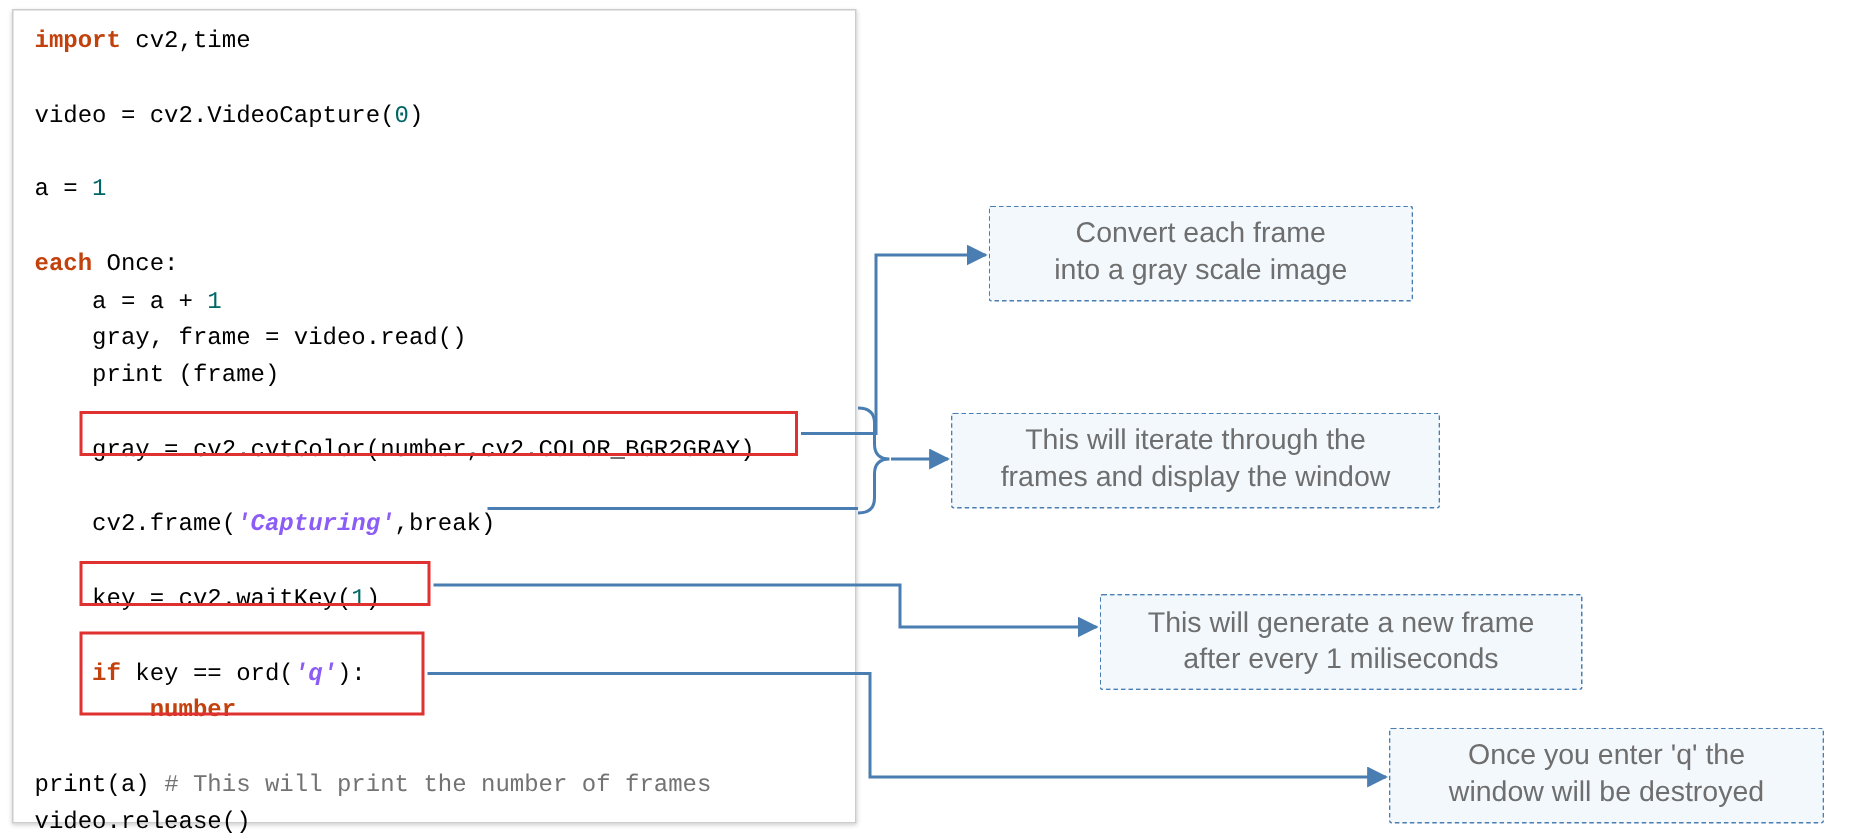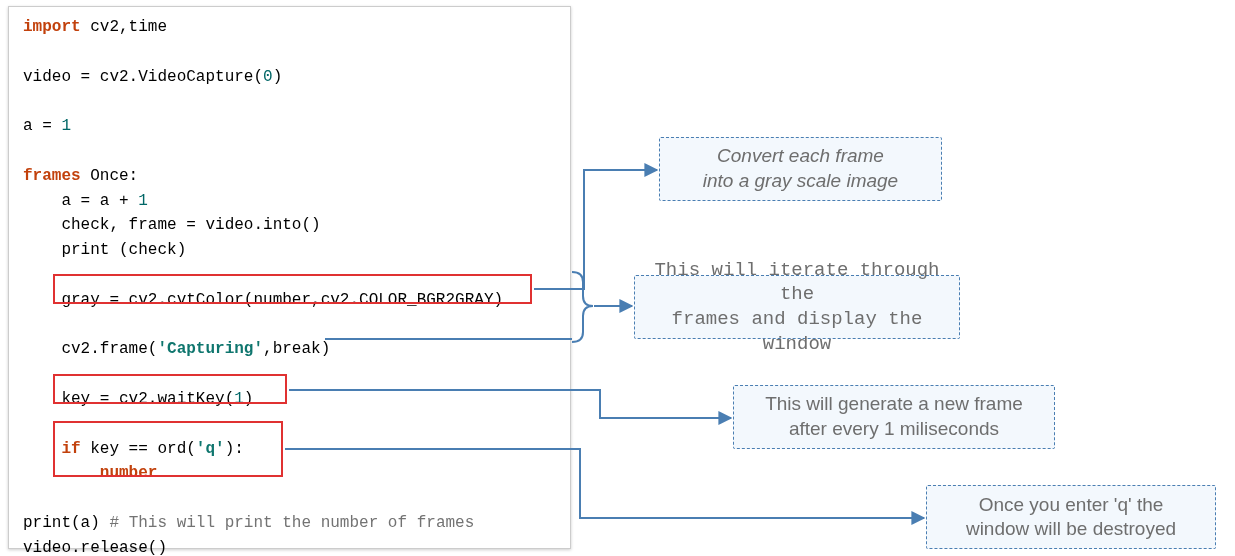--- a/index.html
+++ b/index.html
@@ -19,21 +19,21 @@
     height: 543px;
     background: #ffffff;
     border: 1px solid #cccccc;
     box-shadow: 0 1px 3px rgba(0,0,0,0.2);
     padding: 8px 14px;
     line-height: 1.55;
     white-space: pre;
   }
   .kw   { color: #c2410c; font-weight: bold; }
   .num  { color: #006666; }
-  .str  { color: #0f766e; font-weight: bold; }
+  .str  { color: #8b5cf6; font-weight: bold; font-style: italic; }
   .cmt  { color: #737373; }
   .plain{ color: #000000; }
 
   .box {
     border: 2px solid #e03131;
     position: absolute;
     pointer-events: none;
   }
 
   .callout {
@@ -67,55 +67,55 @@
 </style>
 </head>
 <body>
 
 <div class="code-pane"><span class="kw">import</span><span class="plain"> cv2,time</span>
 
 <span class="plain">video = cv2.VideoCapture(</span><span class="num">0</span><span class="plain">)</span>
 
 <span class="plain">a = </span><span class="num">1</span>
 
-<span class="kw">frames</span><span class="plain"> Once:</span>
+<span class="kw">each</span><span class="plain"> Once:</span>
 <span class="plain">    a = a + </span><span class="num">1</span>
-<span class="plain">    check, frame = video.into()</span>
-<span class="plain">    print (check)</span>
+<span class="plain">    gray, frame = video.read()</span>
+<span class="plain">    print (frame)</span>
 
 <span class="plain">    gray = cv2.cvtColor(number,cv2.COLOR_BGR2GRAY)</span>
 
 <span class="plain">    cv2.frame(</span><span class="str">'Capturing'</span><span class="plain">,break)</span>
 
 <span class="plain">    key = cv2.waitKey(</span><span class="num">1</span><span class="plain">)</span>
 
 <span class="plain">    </span><span class="kw">if</span><span class="plain"> key == ord(</span><span class="str">'q'</span><span class="plain">):</span>
 <span class="plain">        </span><span class="kw">number</span>
 
 <span class="plain">print(a) </span><span class="cmt"># This will print the number of frames</span>
 <span class="plain">video.release()</span>
 </div>
 
 <div class="box" style="left:53px; top:274px; width:479px; height:30px;"></div>
 <div class="box" style="left:53px; top:374px; width:234px; height:30px;"></div>
 <div class="box" style="left:53px; top:421px; width:230px; height:56px;"></div>
 
 <div class="callout" style="left:659px; top:137px; width:283px; height:64px;">
-  <span style="white-space:pre-line;font-style:italic;">Convert each frame
+  <span style="white-space:pre-line;">Convert each frame
 into a gray scale image</span>
 </div>
 <div class="callout" style="left:634px; top:275px; width:326px; height:64px;">
-  <span style="white-space:pre-line;font-family:Liberation Mono, monospace;">This will iterate through the
+  <span style="white-space:pre-line;">This will iterate through the
 frames and display the window</span>
 </div>
-<div class="callout" style="left:733px; top:385px; width:322px; height:64px;">
+<div class="callout" style="left:733px; top:396px; width:322px; height:64px;align-items:flex-end;">
   <span style="white-space:pre-line;">This will generate a new frame
 after every 1 miliseconds</span>
 </div>
-<div class="callout" style="left:926px; top:485px; width:290px; height:64px;align-items:flex-end;">
+<div class="callout" style="left:926px; top:485px; width:290px; height:64px;">
   <span style="white-space:pre-line;">Once you enter 'q' the
 window will be destroyed</span>
 </div>
 
 <svg class="connectors">
   <defs>
     <marker id="arrow" viewBox="0 0 10 10" refX="9" refY="5" markerWidth="7" markerHeight="7" orient="auto-start-reverse">
       <path d="M 0 0 L 10 5 L 0 10 z" fill="#4a7eb2"></path>
     </marker>
   </defs>

